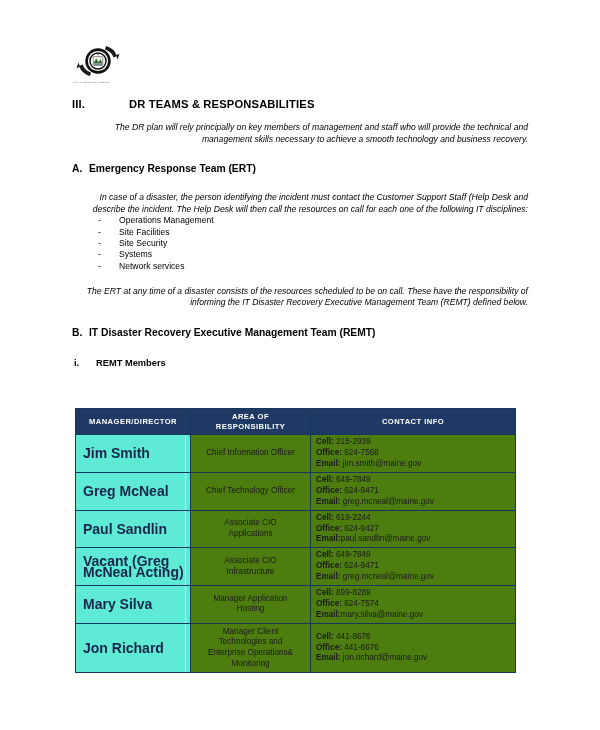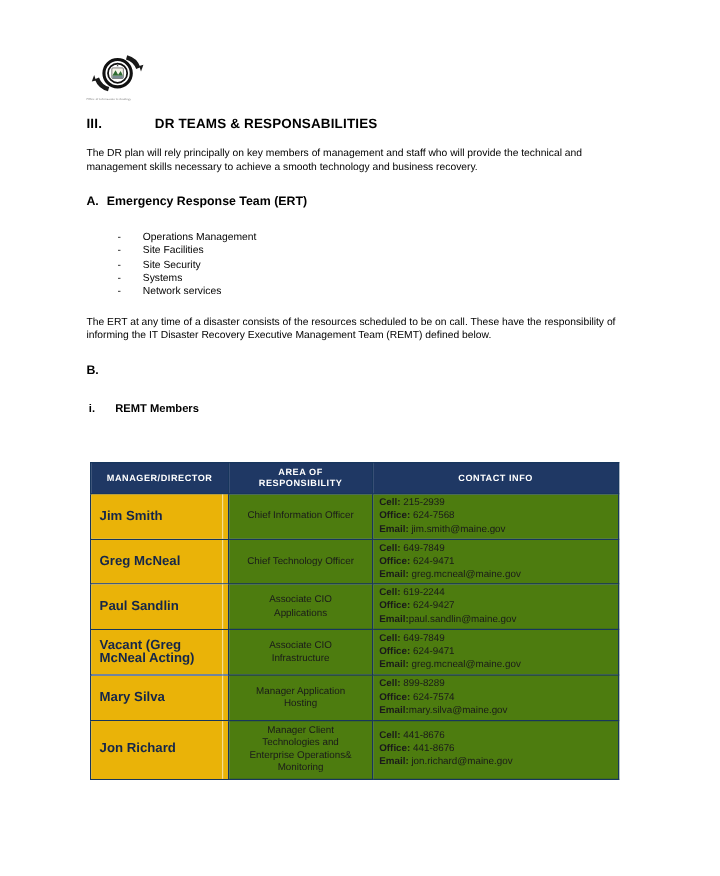--- a/index.html
+++ b/index.html
@@ -71,21 +71,22 @@
     margin: 0;
     display: flex;
     padding-left: 2px;
   }
   .h-lower .num { width: 22px; flex: none; }
 
   p.body-text {
     font-size: 8.6px;
     line-height: 11.6px;
     margin: 0;
-    text-align: left;
+    text-align: right;
+    font-style: italic;
   }
 
   .spacer-14 { height: 14px; }
   .spacer-12 { height: 12px; }
   .spacer-18 { height: 18px; }
   .spacer-20 { height: 20px; }
   .spacer-22 { height: 22px; }
 
   
   ul.dash-list {
@@ -121,22 +122,22 @@
     letter-spacing: 0.45px;
     text-align: center;
     line-height: 9.6px;
     padding: 3px 2px;
   }
   .col-name   { width: 110px; }
   .col-area   { width: 115px; margin-top: 16px; }
   .col-contact{ width: 200px; }
 
   td.c-name {
-    background: #eab308;
-    font-size: 11px;
+    background: #5eead4;
+    font-size: 14px;
     font-weight: bold;
     color: #14264a;
     padding: 3px 0 3px 7px;
     line-height: 11px;
     border-right: 1px solid #17365d;
     position: relative;
   }
   td.c-name::after {
     content: "";
     position: absolute;
@@ -198,20 +199,21 @@
 
     <div class="spacer-18"></div>
 
     <div class="h-alpha">
       <span class="num">A.</span>
       <span>Emergency Response Team (ERT)</span>
     </div>
 
     <div class="spacer-18"></div>
 
+    <p class="body-text">In case of a disaster, the person identifying the incident must contact the Customer Support Staff (Help Desk and describe the incident. The Help Desk will then call the resources on call for each one of the following IT disciplines:</p>
 
     <ul class="dash-list">
       <li>
         <span class="dash">-</span>
         <span>Operations Management</span>
       </li>
       <li>
         <span class="dash">-</span>
         <span>Site Facilities</span>
       </li>
@@ -230,20 +232,21 @@
     </ul>
 
     <div class="spacer-14"></div>
 
     <p class="body-text">The ERT at any time of a disaster consists of the resources scheduled to be on call.  These have the responsibility of informing the IT Disaster Recovery Executive Management Team (REMT) defined below.</p>
 
     <div class="spacer-18"></div>
 
     <div class="h-alpha">
       <span class="num">B.</span>
+      <span>IT Disaster Recovery Executive Management Team (REMT)</span>
     </div>
 
     <div class="spacer-20"></div>
 
     <div class="h-lower">
       <span class="num">i.</span>
       <span>REMT Members</span>
     </div>
 
     <div class="spacer-18"></div>

